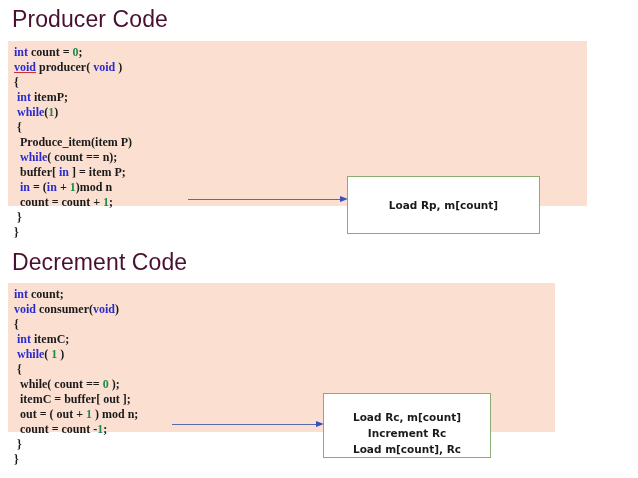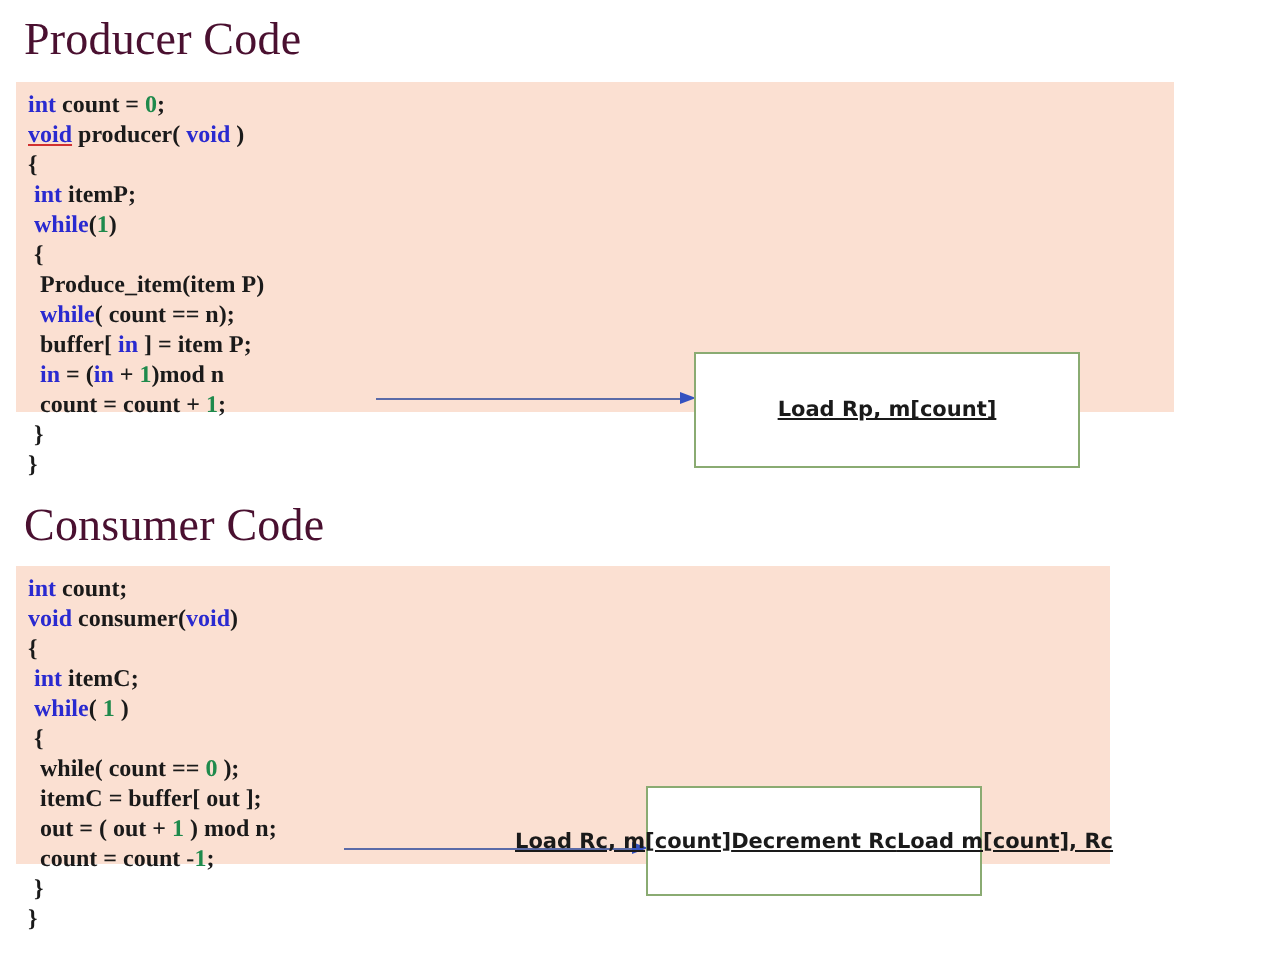--- a/index.html
+++ b/index.html
@@ -20,21 +20,21 @@
     left: 0; top: 0;
     width: 638px;
     height: 478px;
     background: #ffffff;
   }
 
   
   .section-title {
     position: absolute;
     left: 12px;
-    font-family: Liberation Serif, serif;
+    font-family: Liberation Sans, sans-serif;
     font-size: 23px;
     line-height: 27px;
     color: #4a1030;
     letter-spacing: 0.1px;
     white-space: nowrap;
   }
   #producer-title { top: 6px; }
   #consumer-title { top: 249px; }
 
   
@@ -82,41 +82,41 @@
     text-decoration-thickness: 1px;
   }
 
   
   .asm-box {
     position: absolute;
     background: #ffffff;
     border: 1px solid #8aab72;
     box-sizing: border-box;
     display: flex;
-    flex-direction: row;
+    flex-direction: column;
     align-items: center;
     justify-content: center;
     font-family: "DejaVu Sans", sans-serif;
     font-size: 10.5px;
     font-weight: bold;
     color: #1a1a1a;
     line-height: 16px;
-    text-decoration: underline;
   }
   #producer-asm-box {
     left: 347px;
     top: 176px;
     width: 193px;
     height: 58px;
   }
   #consumer-asm-box {
     left: 323px;
     top: 393px;
     width: 168px;
-    height: 55px;
+    height: 65px;
+    justify-content: flex-end;
   }
   .asm-line { white-space: nowrap; }
 
   
   .arrow {
     position: absolute;
     height: 9px;
   }
   #producer-arrow {
     left: 188px;
@@ -160,30 +160,30 @@
 
   <div class="arrow" id="producer-arrow">
     <div class="arrow-line"></div>
     <div class="arrow-head"></div>
   </div>
 
   <div class="asm-box" id="producer-asm-box">
       <div class="asm-line">Load Rp, m[count]</div>
     </div>
 
-  <div class="section-title" id="consumer-title">Consumer Code</div>
+  <div class="section-title" id="consumer-title">Decrement Code</div>
 
   <div class="code-panel" id="consumer-panel">
     <div class="code-block" id="consumer-code"><div class="code-line"><span class="kw">int</span><span class="id"> count;</span></div><div class="code-line"><span class="kw">void</span><span class="id"> consumer(</span><span class="kw">void</span><span class="id">)</span></div><div class="code-line"><span class="id">{</span></div><div class="code-line"><span class="id"> </span><span class="kw">int</span><span class="id"> itemC;</span></div><div class="code-line"><span class="id"> </span><span class="kw">while</span><span class="id">( </span><span class="num">1</span><span class="id"> )</span></div><div class="code-line"><span class="id"> {</span></div><div class="code-line"><span class="id">  while( count == </span><span class="num">0</span><span class="id"> );</span></div><div class="code-line"><span class="id">  itemC = buffer[ out ];</span></div><div class="code-line"><span class="id">  out = ( out + </span><span class="num">1</span><span class="id"> ) mod n;</span></div><div class="code-line"><span class="id">  count = count -</span><span class="num">1</span><span class="id">;</span></div><div class="code-line"><span class="id"> }</span></div><div class="code-line"><span class="id">}</span></div></div>
   </div>
 
   <div class="arrow" id="consumer-arrow">
     <div class="arrow-line"></div>
     <div class="arrow-head"></div>
   </div>
 
   <div class="asm-box" id="consumer-asm-box">
       <div class="asm-line">Load Rc, m[count]</div>
-      <div class="asm-line">Decrement Rc</div>
+      <div class="asm-line">Increment Rc</div>
       <div class="asm-line">Load m[count], Rc</div>
     </div>
 
 </div>
 
 </body></html>

